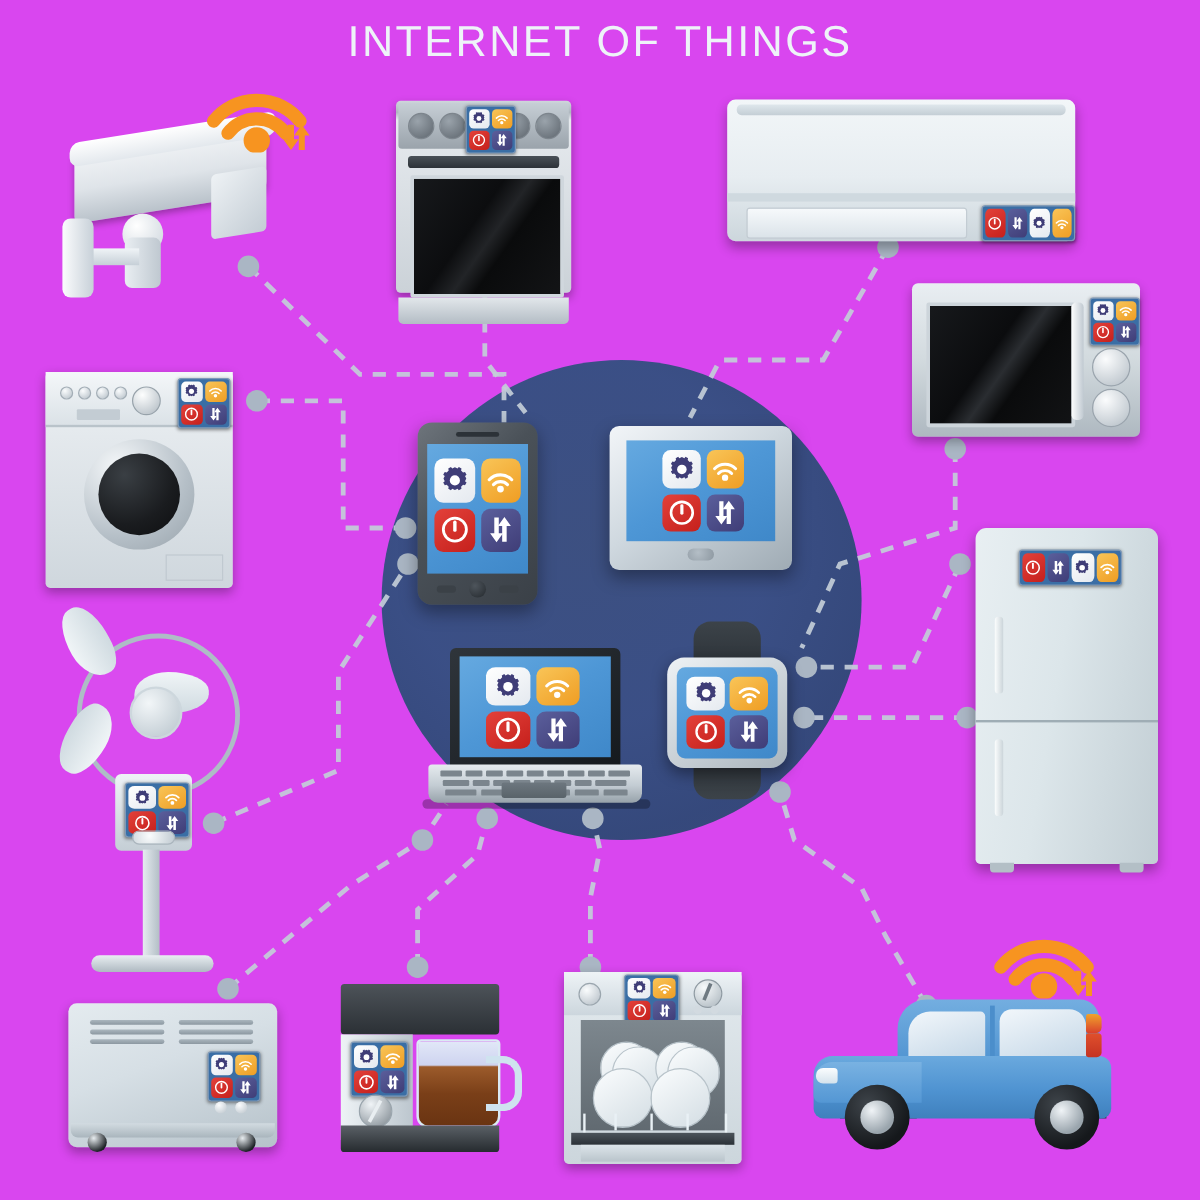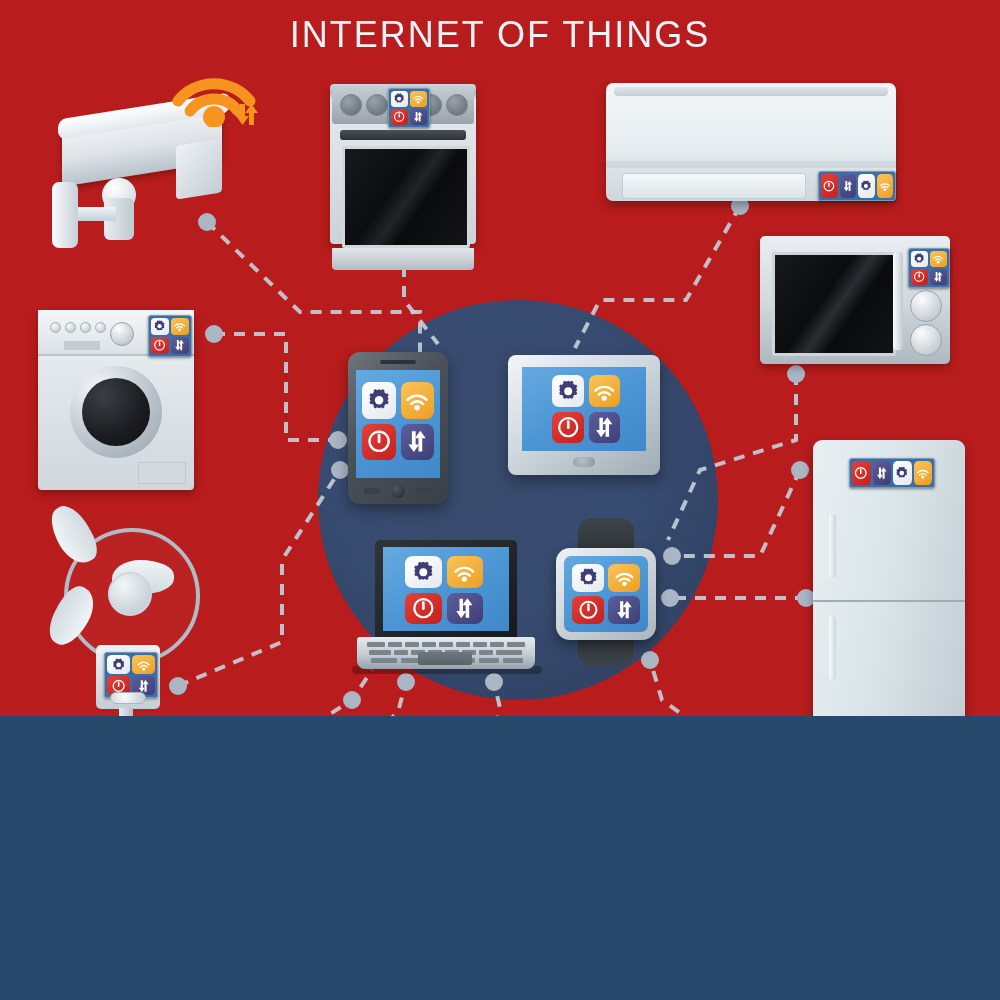--- a/index.html
+++ b/index.html
@@ -1,21 +1,21 @@
 <!DOCTYPE html>
 <html><head>
 <meta charset="utf-8">
 <style>
   html,body{margin:0;padding:0;}
   body{
     width:1000px;height:1000px;overflow:hidden;
     font-family:"Liberation Sans","DejaVu Sans",sans-serif;
     background:#27496b;
   }
-  #stage{position:relative;width:1000px;height:716px;background:#b91c1c;overflow:hidden;}
+  #stage{position:relative;width:1000px;height:1000px;background:#d946ef;overflow:hidden;}
 
   
   .hub-circle{
     position:absolute;left:318px;top:300px;width:400px;height:400px;
     border-radius:50%;
     background:radial-gradient(circle at 42% 38%, #2b5175 0%, #29507a 45%, #23496f 72%, #27496b 100%);
     opacity:.9;
   }
 
   .title{

